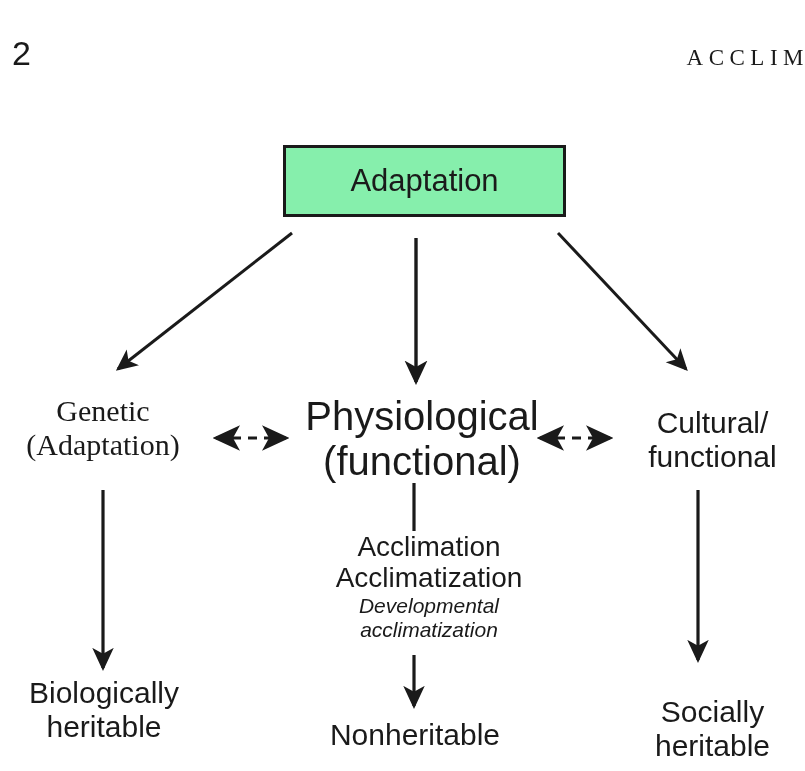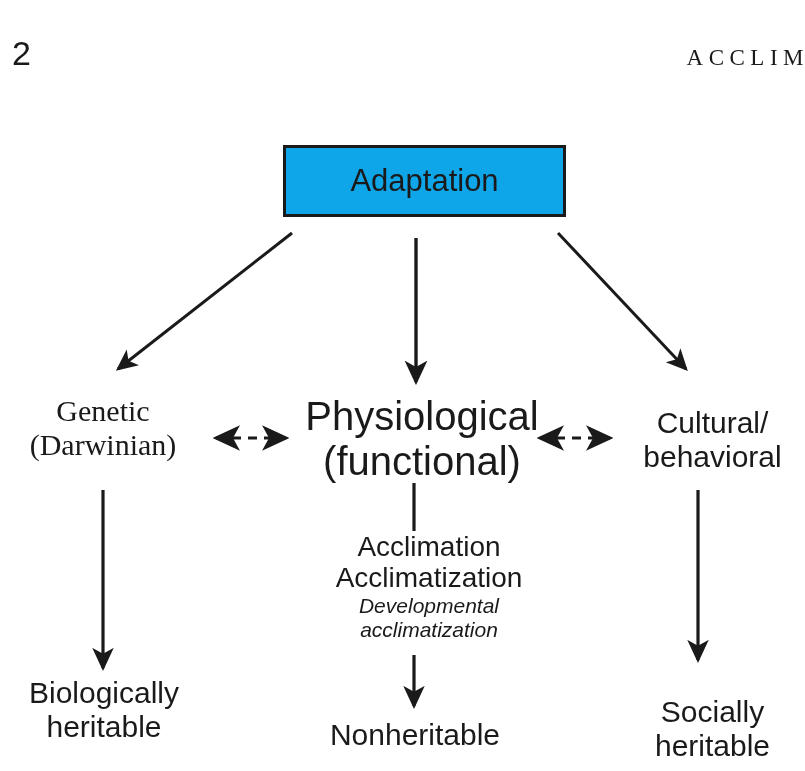--- a/index.html
+++ b/index.html
@@ -56,21 +56,21 @@
     position: absolute;
     text-align: center;
     line-height: 1.12;
     color: #1a1a1a;
     white-space: nowrap;
   }
   .node .ln { display: block; }
 
   .boxed {
     border: 3px solid #1a1a1a;
-    background: #0ea5e9;
+    background: #86efac;
     box-sizing: border-box;
     display: flex;
     align-items: center;
     justify-content: center;
   }
 
   
   #node-adaptation {
     left: 283px; top: 145px; width: 283px; height: 72px;
     font-size: 31px;
@@ -157,31 +157,31 @@
     
     <line x1="698" y1="490" x2="698" y2="660" stroke="#1a1a1a" stroke-width="3.2" marker-end="url(#ah)"></line>
   </svg>
 
   <div class="node boxed" id="node-adaptation">
     <span class="ln">Adaptation</span>
   </div>
 
   <div class="node" id="node-genetic">
     <span class="ln">Genetic</span>
-    <span class="ln">(Darwinian)</span>
+    <span class="ln">(Adaptation)</span>
   </div>
 
   <div class="node" id="node-physiological">
     <span class="ln">Physiological</span>
     <span class="ln">(functional)</span>
   </div>
 
   <div class="node" id="node-cultural">
     <span class="ln">Cultural/</span>
-    <span class="ln">behavioral</span>
+    <span class="ln">functional</span>
   </div>
 
   <div class="node" id="node-acclim">
     <span class="ln">Acclimation</span>
     <span class="ln">Acclimatization</span>
     <span class="devel">Developmental</span>
     <span class="devel">acclimatization</span>
   </div>
 
   <div class="node" id="node-bio-heritable">

